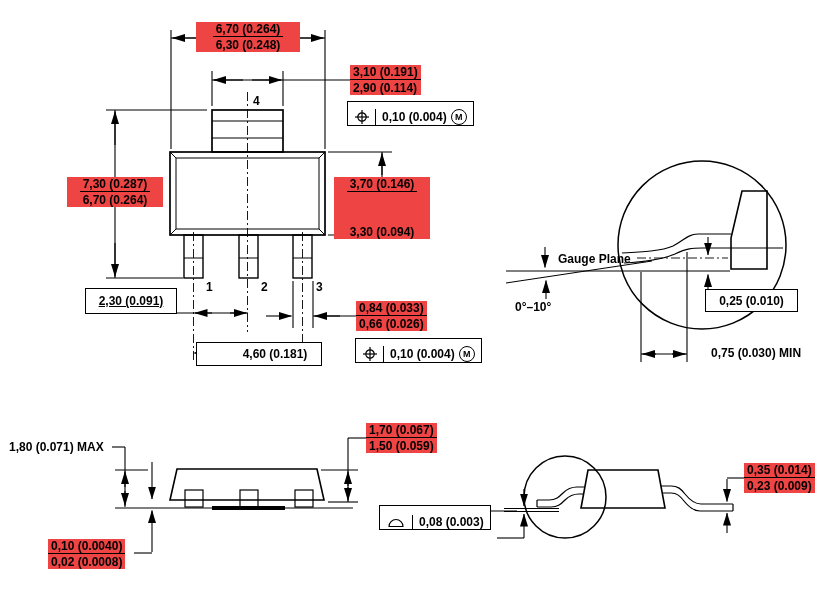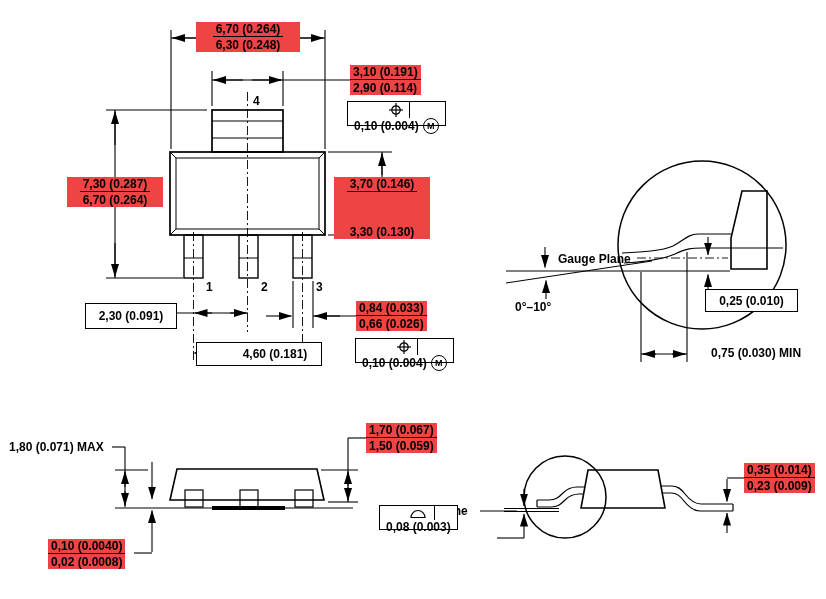--- a/index.html
+++ b/index.html
@@ -9,22 +9,22 @@
   .t{position:absolute;font:bold 12px "Liberation Sans",sans-serif;color:#000;white-space:nowrap;}
   .frac{position:absolute;display:flex;flex-direction:column;background:#ef4444;}
   .frac.center{align-items:center;}
   .frac.left{align-items:flex-start;}
   .frac .fr-top{font:bold 12px "Liberation Sans",sans-serif;line-height:14px;white-space:nowrap;
                 border-bottom:1.6px solid #000;padding:0 3px 0 3px;}
   .frac .fr-bot{font:bold 12px "Liberation Sans",sans-serif;line-height:14px;white-space:nowrap;
                 padding:1px 3px 0 3px;}
   .dimbox{position:absolute;border:1.3px solid #000;background:#fff;text-align:center;
           font:bold 12px "Liberation Sans",sans-serif;display:flex;align-items:center;justify-content:center;}
-  .fcf{position:absolute;border:1.3px solid #000;background:#fff;display:flex;align-items:center;
-       font:bold 12px "Liberation Sans",sans-serif;flex-direction:column;}
+  .fcf{position:absolute;border:1.3px solid #000;background:#fff;display:flex;align-items:flex-end;
+       font:bold 12px "Liberation Sans",sans-serif;}
   .fcf .sym{display:flex;align-items:center;justify-content:center;width:27px;border-right:1.3px solid #000;}
   .fcf .val{display:flex;align-items:center;justify-content:center;padding:0 6px;gap:4px;}
   .mcirc{display:inline-flex;align-items:center;justify-content:center;width:14px;height:14px;
          border:1.3px solid #000;border-radius:50%;font:bold 9px "Liberation Sans",sans-serif;}
 </style>
 </head>
 <body>
 
 <div id="stage">
 
@@ -196,23 +196,23 @@
     <span>0,10 (0.004)</span>
     <span class="mcirc">M</span>
   </span>
 </div>
 <div class="frac center" style="left:67px;top:177px;width:96px;align-items:center;">
   <span class="fr-top">7,30 (0.287)</span>
   <span class="fr-bot">6,70 (0.264)</span>
 </div>
 <div class="frac center" style="left:334px;top:177px;width:96px;gap:32px;">
   <span class="fr-top">3,70 (0.146)</span>
-  <span class="fr-bot">3,30 (0.130)</span>
-</div>
-<div class="dimbox" style="left:85px;top:303px;width:90px;height:24px;">2,30 (0.091)</div>
+  <span class="fr-bot">3,30 (0.094)</span>
+</div>
+<div class="dimbox" style="left:85px;top:288px;width:90px;height:24px;text-decoration:underline;">2,30 (0.091)</div>
 <div class="dimbox" style="left:196px;top:342px;width:92px;height:22px;padding-left:32px;">4,60 (0.181)</div>
 <div class="frac left" style="left:356px;top:301px;">
   <span class="fr-top">0,84 (0.033)</span>
   <span class="fr-bot">0,66 (0.026)</span>
 </div>
 <div class="fcf" style="left:355px;top:338px;height:23px;">
   <span class="sym">
     <svg width="16" height="16">
           <circle cx="8" cy="8" r="4.2" fill="none" stroke="#000" stroke-width="1.2"></circle>
           <line x1="8" y1="1" x2="8" y2="15" stroke="#000" stroke-width="1.2"></line>

